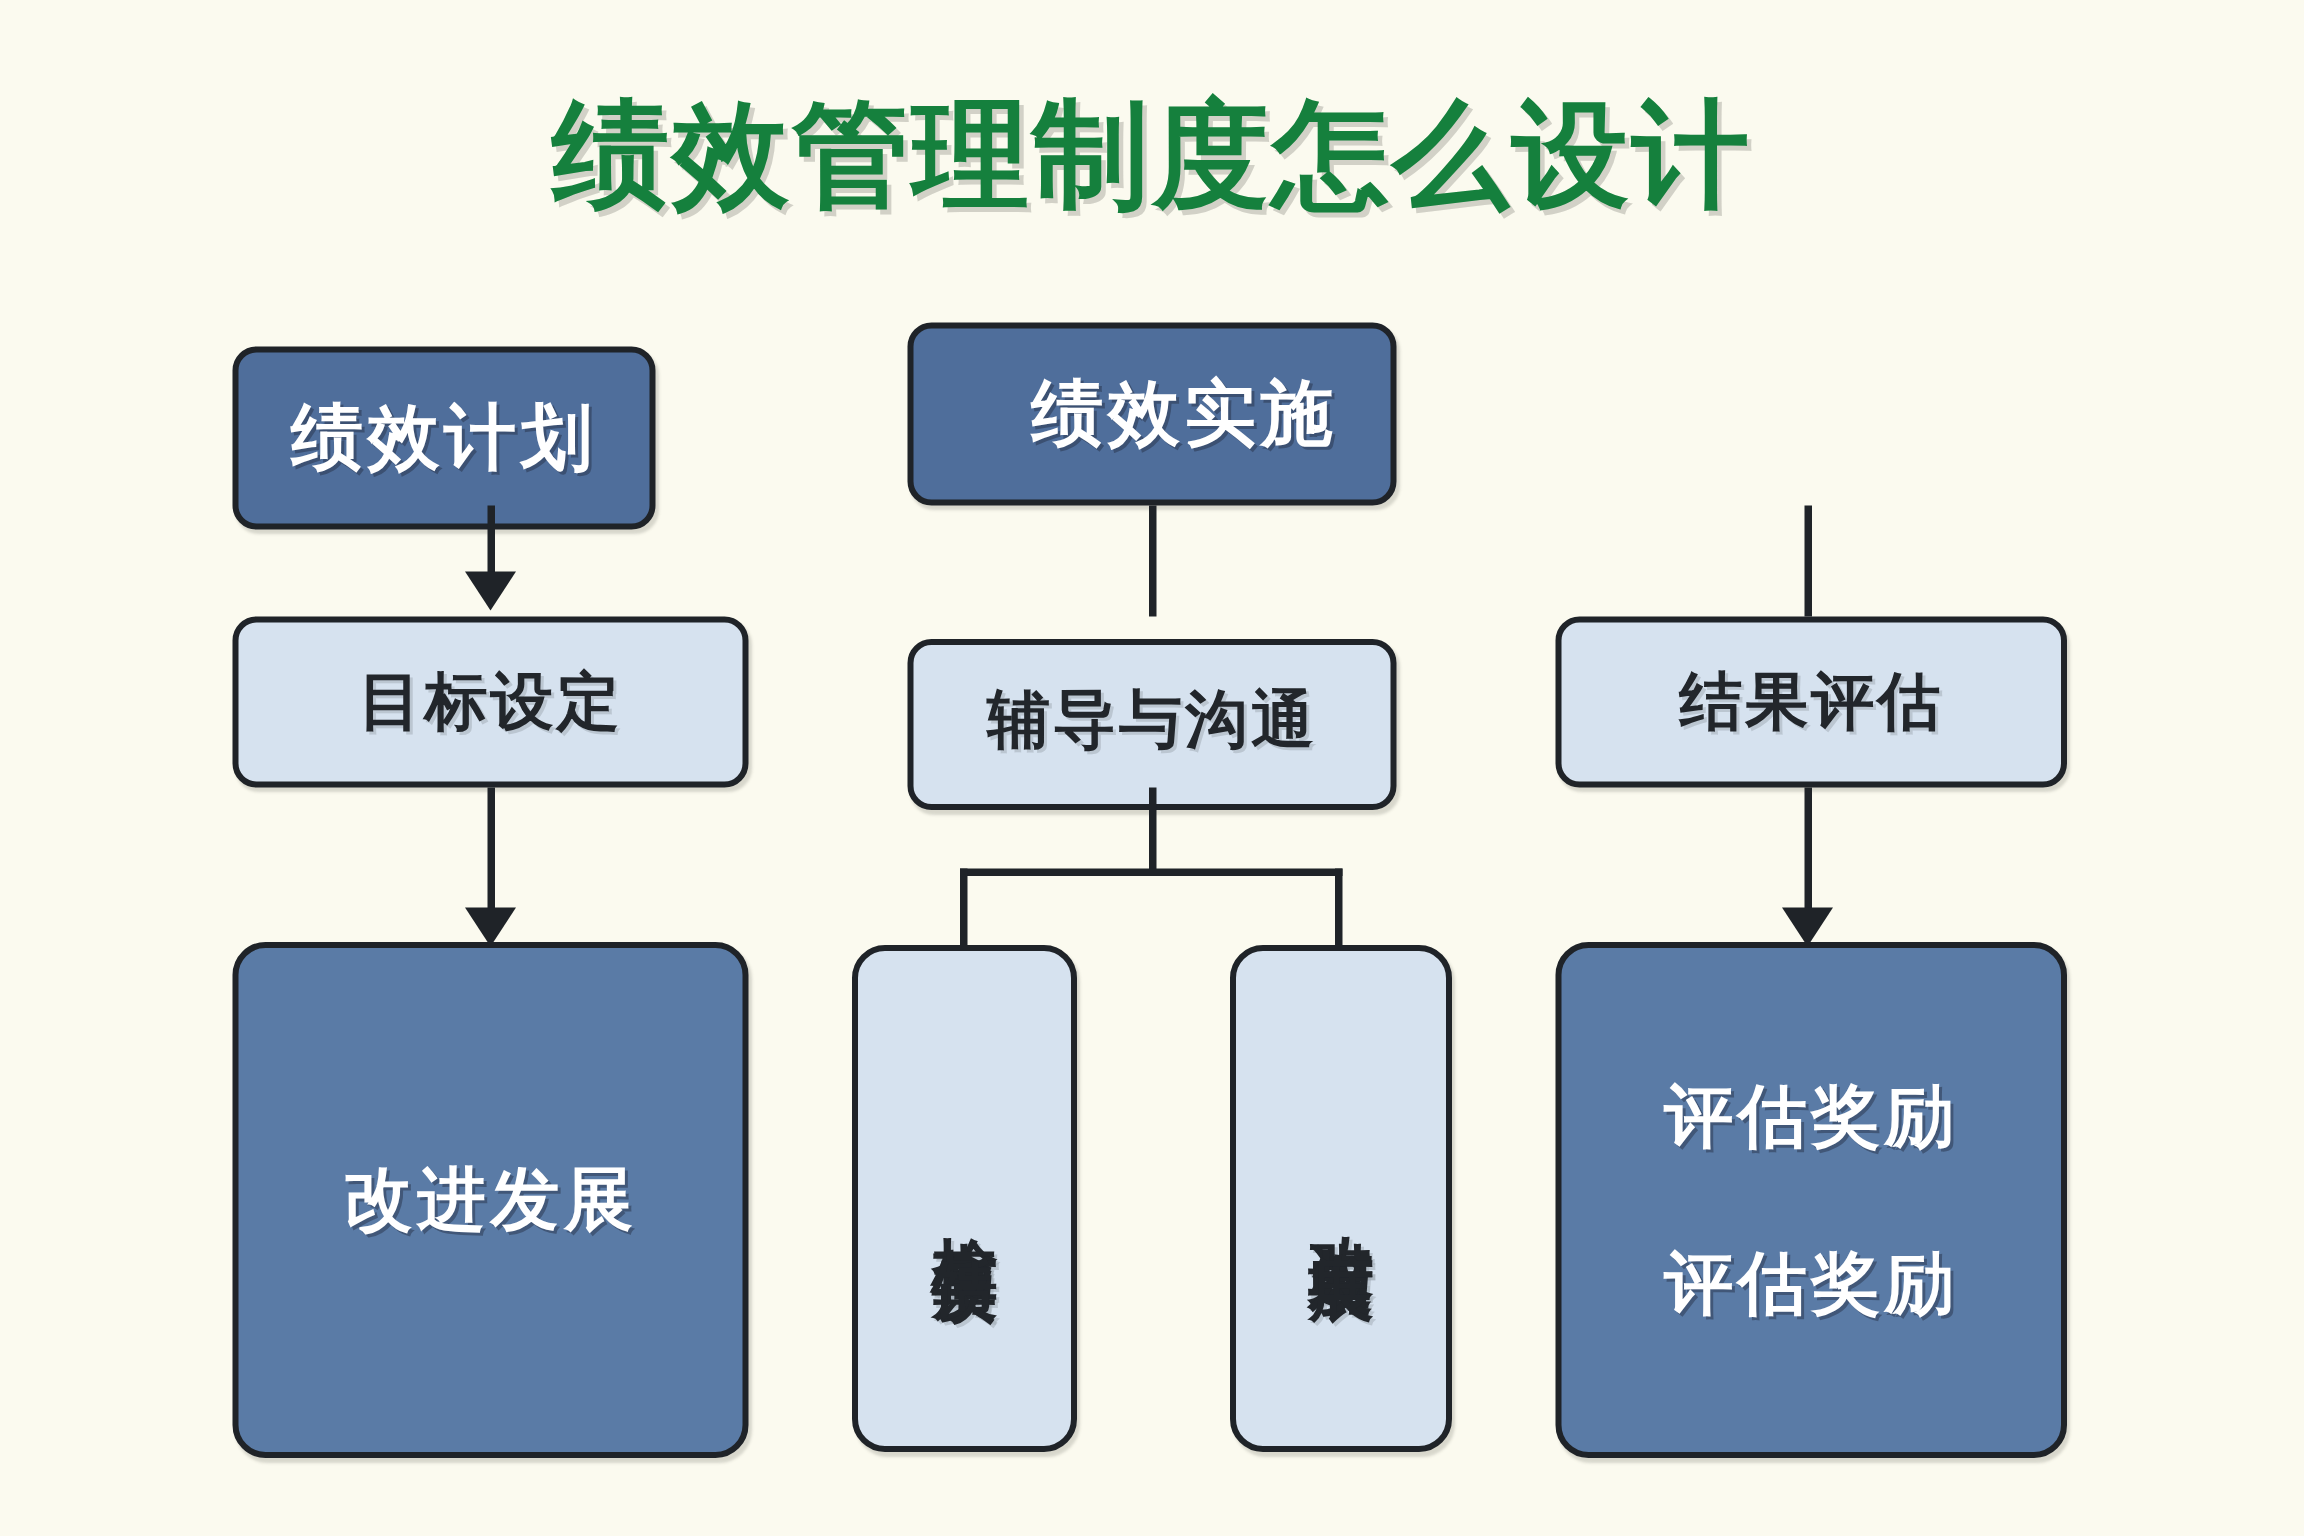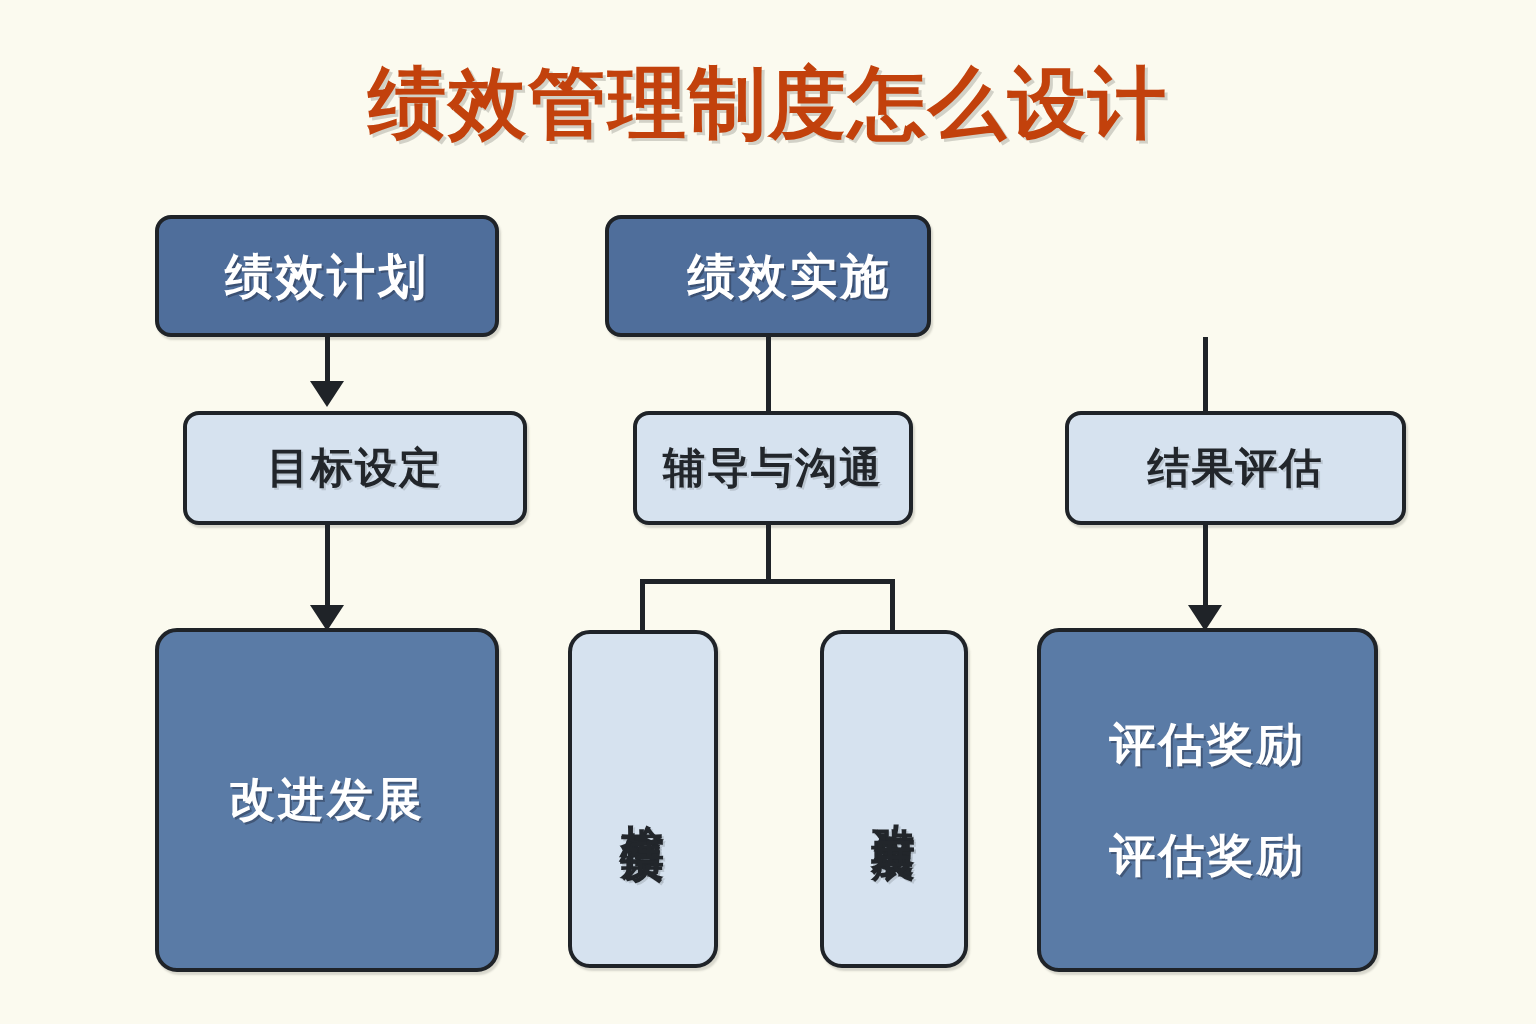--- a/index.html
+++ b/index.html
@@ -20,21 +20,21 @@
   }
   
   .title {
     position: absolute;
     left: 0;
     top: 52px;
     width: 1536px;
     text-align: center;
     font-size: 78px;
     font-weight: 800;
-    color: #c2410c;
+    color: #15803d;
     letter-spacing: 2px;
     text-shadow: 3px 3px 0 rgba(160,160,150,0.45);
     white-space: nowrap;
   }
   
   .node {
     position: absolute;
     box-sizing: border-box;
     border: 4px solid #1f2328;
     display: flex;
@@ -54,21 +54,20 @@
     text-shadow: 2px 2px 0 rgba(35,45,65,0.45);
   }
   .node.light {
     background: #d6e2ef;
     color: #22262b;
     border-radius: 16px;
     font-size: 42px;
     font-weight: 600;
     letter-spacing: 2px;
     text-shadow: 2px 2px 0 rgba(160,170,180,0.5);
-    margin-left: 28px;
   }
   .node.big {
     background: #5a7ba6;
     color: #ffffff;
     border-radius: 22px;
     font-size: 46px;
     font-weight: 700;
     letter-spacing: 3px;
     text-shadow: 2px 2px 0 rgba(35,45,65,0.45);
   }
@@ -108,37 +107,37 @@
     border-top: 26px solid #1f2328;
   }
 </style>
 </head>
 <body>
 
 <div id="stage">
 
   <div class="title">绩效管理制度怎么设计</div>
 
-  <div class="node header" style="left:155px; top:215px; width:344px; height:122px;">绩效计划</div>
+  <div class="node header" style="left:155px; top:231px; width:282px; height:122px;">绩效计划</div>
 
   <div class="vline" style="left:325px; top:337px; height:52px;"></div>
   <div class="arrowhead" style="left:310px; top:381px;"></div>
 
   <div class="node light" style="left:155px; top:411px; width:344px; height:114px;">目标设定</div>
 
   <div class="vline" style="left:325px; top:525px; height:90px;"></div>
   <div class="arrowhead" style="left:310px; top:605px;"></div>
 
   <div class="node big" style="left:155px; top:628px; width:344px; height:344px;">改进发展</div>
 
   <div class="node header" style="left:605px; top:215px; width:326px; height:122px;padding-left:43px;">绩效实施</div>
 
   <div class="vline" style="left:766px; top:337px; height:74px;"></div>
 
-  <div class="node light" style="left:605px; top:411px; width:280px; height:114px;">辅导与沟通</div>
+  <div class="node light" style="left:605px; top:426px; width:326px; height:114px;font-family:Liberation Mono, monospace;">辅导与沟通</div>
 
   <div class="vline" style="left:766px; top:525px; height:57px;"></div>
   <div class="hline" style="left:640px; top:579px; width:255px;"></div>
   <div class="vline" style="left:640px; top:579px; height:53px;"></div>
   <div class="vline" style="left:890px; top:579px; height:53px;"></div>
 
   <div class="node vertical" style="left:568px; top:630px; width:150px; height:338px;">检查与反馈</div>
 
   <div class="node vertical" style="left:820px; top:630px; width:148px; height:338px;">改进与发展</div>
 

